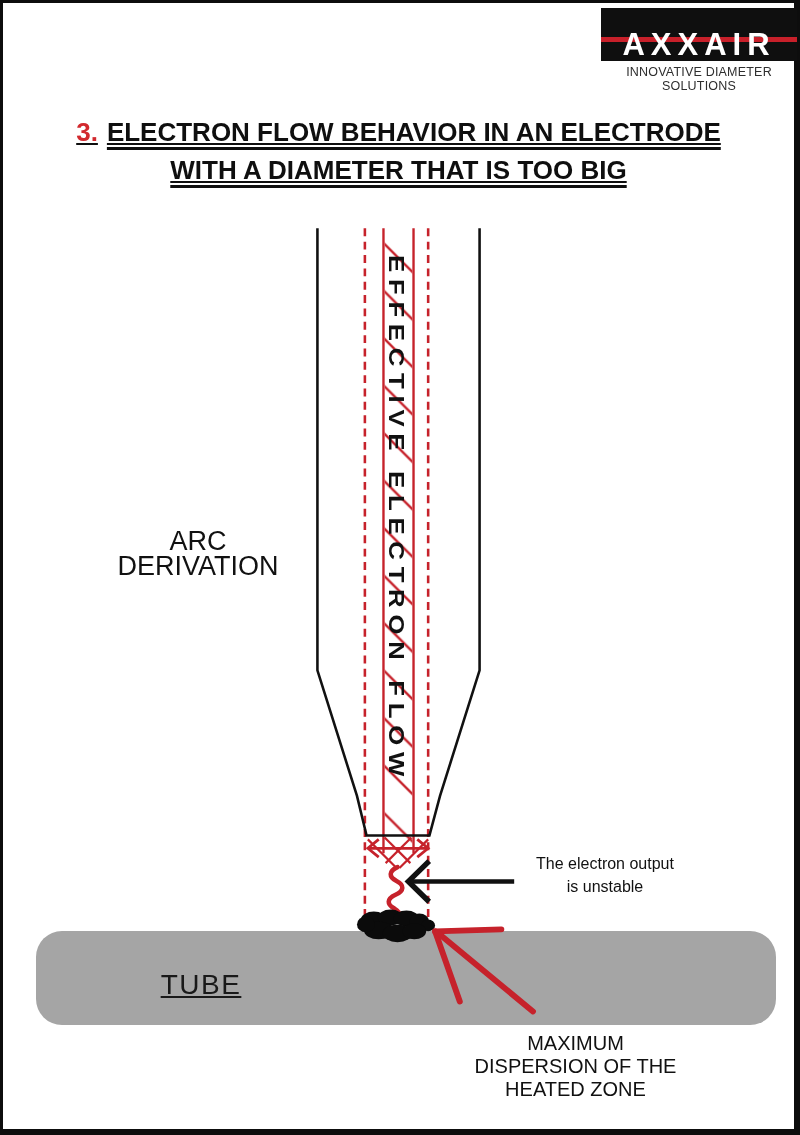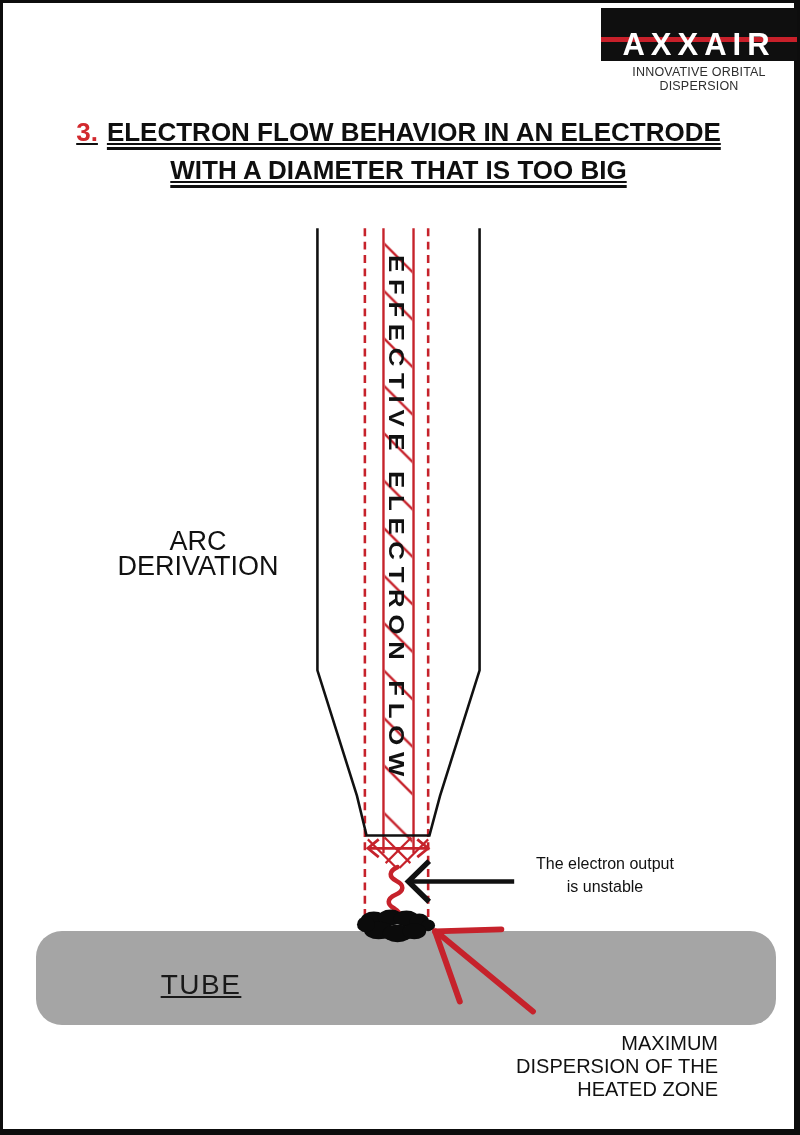--- a/index.html
+++ b/index.html
@@ -18,21 +18,21 @@
   
   .title{position:absolute;left:0;top:110px;width:100%;margin:0;text-align:center;
          font-size:26px;font-weight:bold;line-height:38px;color:#0f0f0f;text-decoration:underline;}
   .t-num{color:var(--title-red,#d2292e);margin-right:9px;}
   .u{text-decoration:underline;text-decoration-thickness:3px;text-underline-offset:6px;}
 
   
   .label{position:absolute;text-align:center;color:#111;}
   .label-arc{left:60px;top:526px;width:270px;font-size:27px;line-height:25px;}
   .label-note{left:462px;top:849px;width:280px;font-size:16px;line-height:23px;}
-  .label-disp{left:430px;top:1029px;width:285px;font-size:20px;line-height:23px;text-align:right;}
+  .label-disp{left:430px;top:1029px;width:285px;font-size:20px;line-height:23px;}
 
   
   .tube{position:absolute;left:33px;top:928px;width:740px;height:94px;background:var(--tube-gray,#a5a5a5);border-radius:26px;}
   .tube-label{position:absolute;left:85px;top:38px;width:160px;text-align:center;
               font-size:28px;letter-spacing:1.5px;color:#191919;text-decoration:underline;}
 
   
   .diagram{position:absolute;left:0;top:0;width:100%;height:100%;pointer-events:none;}
   .blk{stroke:#111;fill:none;}
   .red{stroke:var(--red,#c6222b);fill:none;}
@@ -42,21 +42,21 @@
 </head>
 <body>
 
 <div class="page">
 
   <header class="logo">
     <div class="logo-box">
       <div class="logo-bar"></div>
       <div class="logo-brand">AXXAIR</div>
     </div>
-    <div class="logo-tagline">INNOVATIVE ORBITAL DISPERSION</div>
+    <div class="logo-tagline">INNOVATIVE DIAMETER SOLUTIONS</div>
   </header>
 
   <h1 class="title">
     <div><span class="t-num">3.</span><span class="u">ELECTRON FLOW BEHAVIOR IN AN ELECTRODE</span></div>
     <div><span class="u">WITH A DIAMETER THAT IS TOO BIG</span></div>
   </h1>
 
   <div class="label label-arc">
     <div>ARC</div>
     <div>DERIVATION</div>

